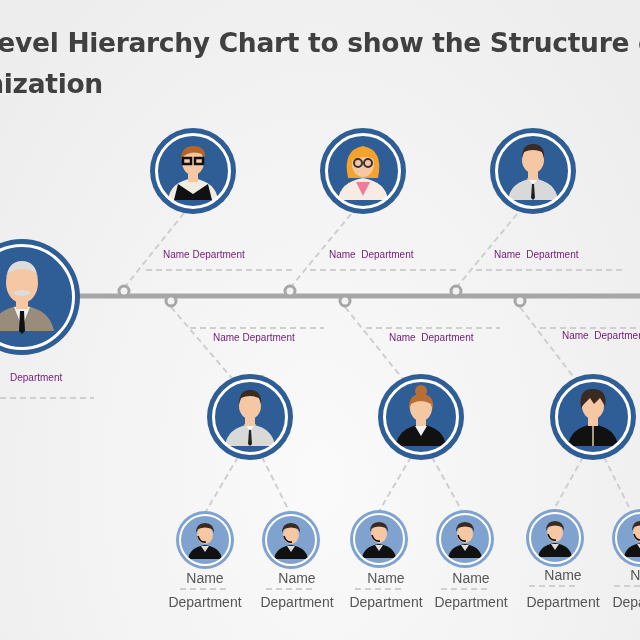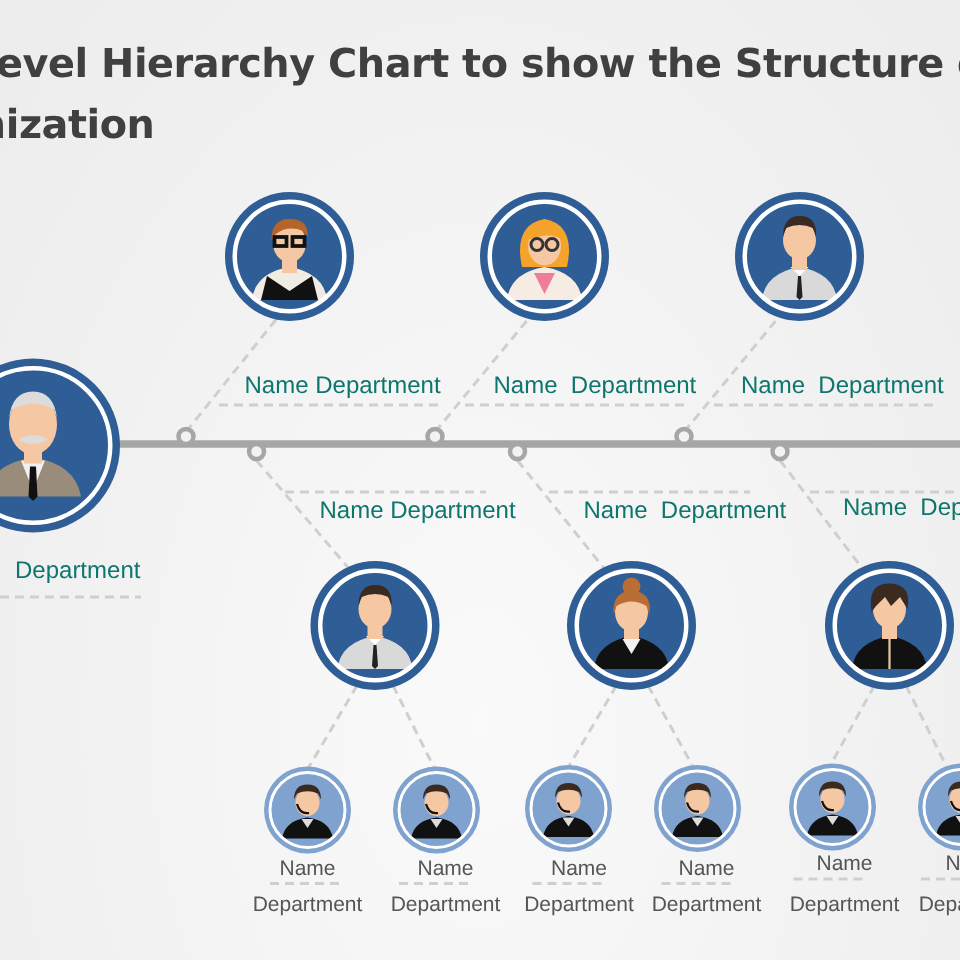--- a/index.html
+++ b/index.html
@@ -8,21 +8,21 @@
     font-family:"Liberation Sans","DejaVu Sans",sans-serif;}
   .title{position:absolute;left:-86px;top:22px;font-family:"DejaVu Sans",sans-serif;font-weight:bold;
     font-size:26.5px;line-height:41px;color:#404040;white-space:nowrap;letter-spacing:-0.3px;}
   svg.lines{position:absolute;left:0;top:0;}
   .avatar{position:absolute;border-radius:50%;box-sizing:border-box;overflow:hidden;}
   .avatar.big{background:#2f5d95;}
   .avatar.big .ring{position:absolute;inset:5px;border-radius:50%;border:3px solid #ffffff;}
   .avatar.small{background:#7fa2cf;}
   .avatar.small .ring{position:absolute;inset:3px;border-radius:50%;border:2.5px solid #ffffff;}
   .avatar svg{position:absolute;left:0;top:0;width:100%;height:100%;}
-  .lbl{position:absolute;color:#0f766e;font-size:16px;white-space:nowrap;}
+  .lbl{position:absolute;color:#701a75;font-size:10px;white-space:nowrap;}
   .lbl2{position:absolute;color:#555;font-size:14px;white-space:nowrap;text-align:center;width:90px;}
 </style>
 </head>
 <body>
 
 <div class="title">
   <div>Multilevel Hierarchy Chart to show the Structure of</div>
   <div>Organization</div>
 </div>
 

